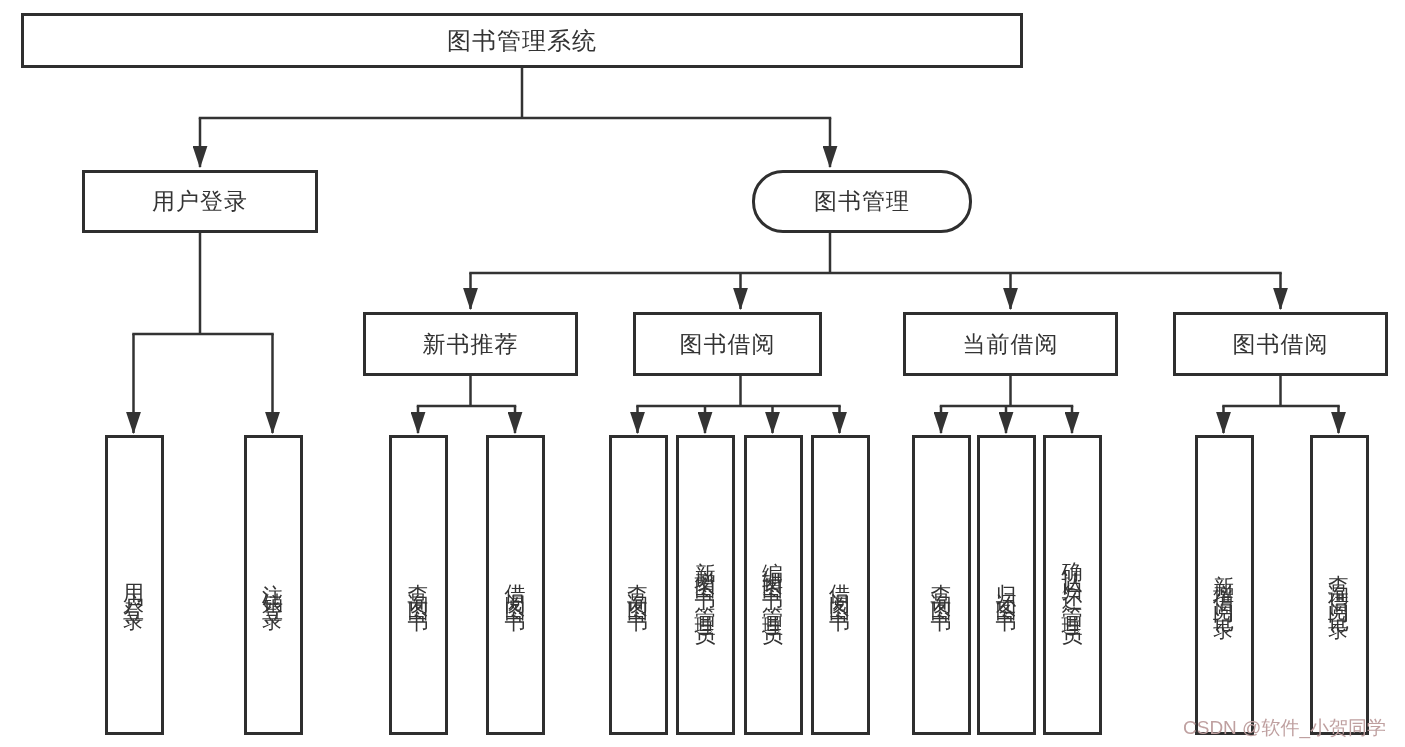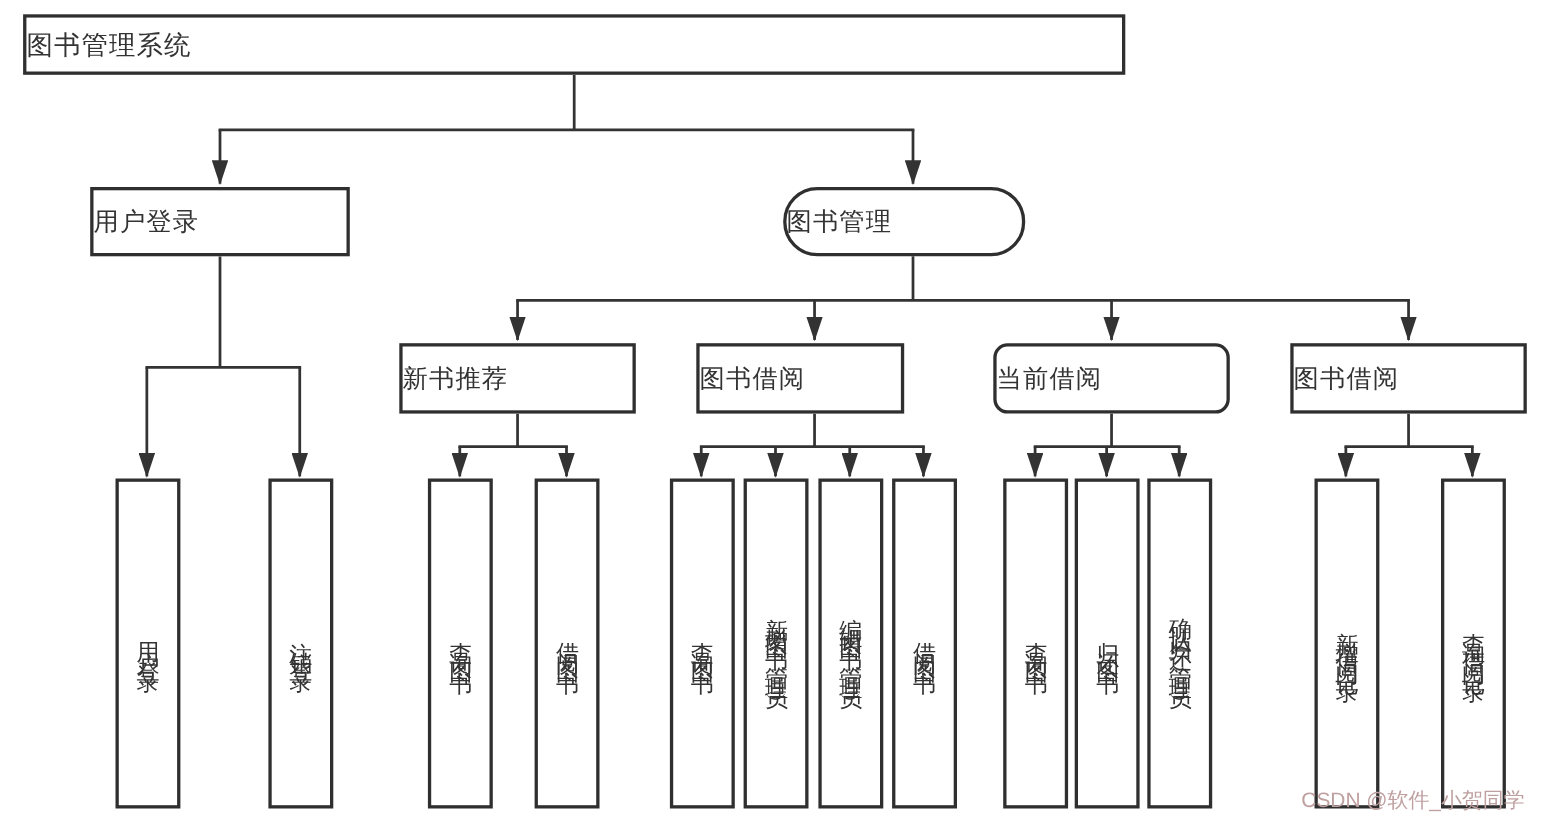--- a/index.html
+++ b/index.html
@@ -17,21 +17,21 @@
     width: 1405px; height: 747px;
     z-index: 1;
   }
   .hnode {
     position: absolute;
     box-sizing: border-box;
     border: 3px solid #2f2f2f;
     background: #ffffff;
     display: flex;
     align-items: center;
-    justify-content: flex-start;
+    justify-content: center;
     color: #333333;
     z-index: 2;
   }
   .root-node { font-size: 24px; letter-spacing: 1px; }
   .branch-node { font-size: 23px; letter-spacing: 1px; }
   .leaf {
     position: absolute;
     box-sizing: border-box;
     top: 435px;
     width: 59px;
@@ -117,31 +117,31 @@
     </g>
   </svg>
 
   <div class="hnode root-node" style="left:21px; top:13px; width:1002px; height:55px;">
     <span>图书管理系统</span>
   </div>
 
   <div class="hnode branch-node" style="left:82px; top:170px; width:236px; height:63px;">
     <span>用户登录</span>
   </div>
-  <div class="hnode branch-node" style="left:712px; top:170px; width:220px; height:63px;border-radius:31px;">
+  <div class="hnode branch-node" style="left:752px; top:170px; width:220px; height:63px;border-radius:31px;">
     <span>图书管理</span>
   </div>
 
   <div class="hnode branch-node" style="left:363px; top:312px; width:215px; height:64px;">
     <span>新书推荐</span>
   </div>
   <div class="hnode branch-node" style="left:633px; top:312px; width:189px; height:64px;">
     <span>图书借阅</span>
   </div>
-  <div class="hnode branch-node" style="left:903px; top:312px; width:215px; height:64px;border-radius:13px;">
+  <div class="hnode branch-node" style="left:903px; top:312px; width:215px; height:64px;">
     <span>当前借阅</span>
   </div>
   <div class="hnode branch-node" style="left:1173px; top:312px; width:215px; height:64px;">
     <span>图书借阅</span>
   </div>
 
   <div class="leaf" style="left:104.5px;">
     <span>用户登录</span>
   </div>
   <div class="leaf" style="left:243.5px;">

